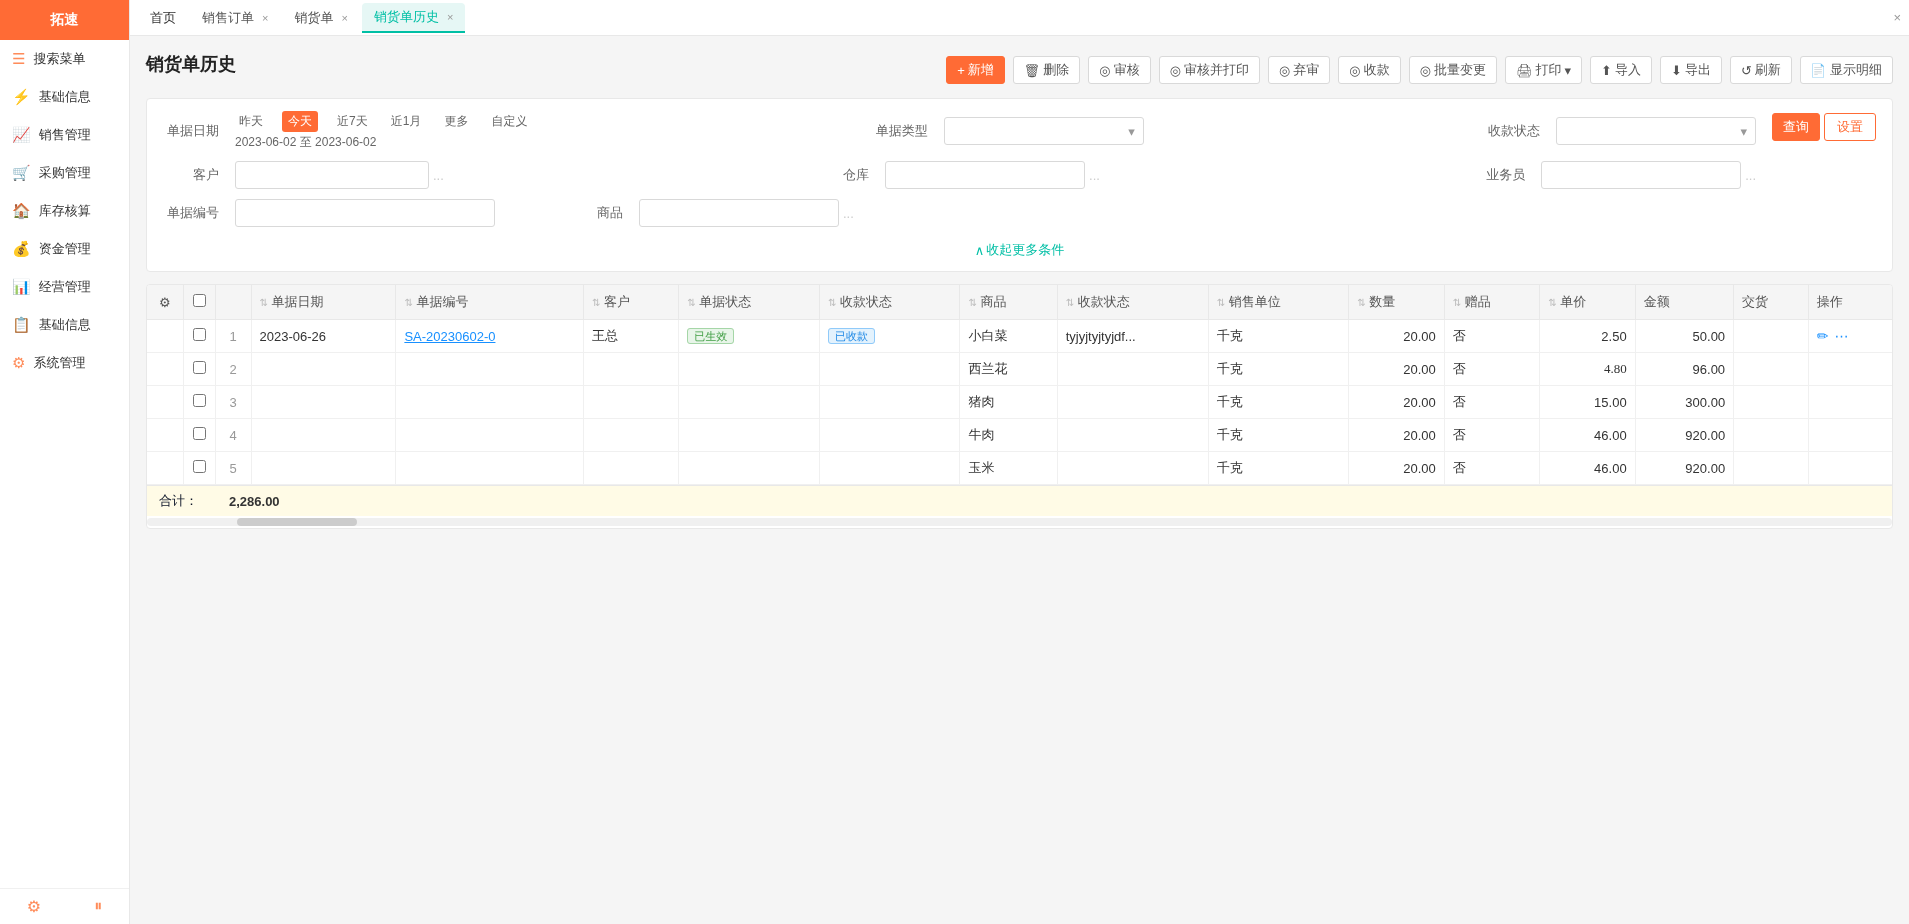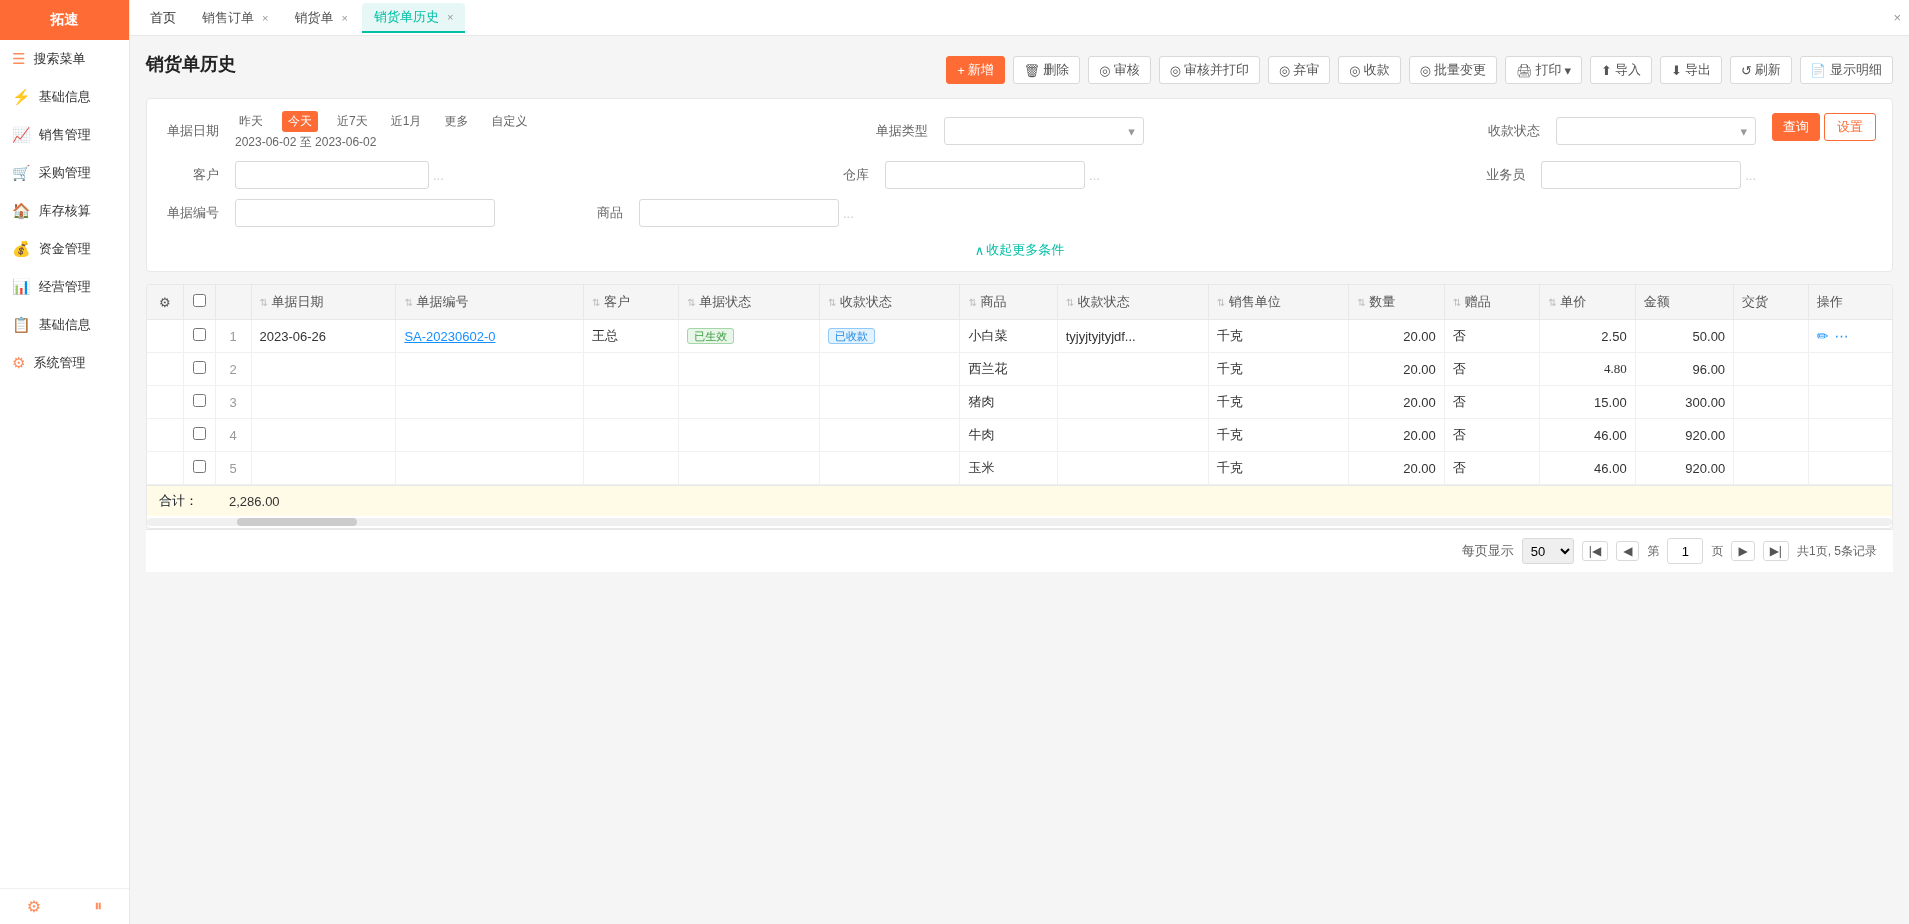--- a/index.html
+++ b/index.html
@@ -258,21 +258,21 @@
     .total-row {
       display: flex;
       align-items: center;
       background: #fffbe6;
       border-top: 1px solid #e8e8e8;
       padding: 6px 12px;
       gap: 0;
     }
     .total-label { color: #0f172a; min-width: 70px; }
     .total-qty { min-width: 600px; text-align: right; padding-right: 8px; color: #333; font-weight: 500; }
-    .total-amount { color: #333; font-weight: 400; }
+    .total-amount { color: #333; font-weight: 700; }
 
     .pagination-bar {
       display: flex;
       align-items: center;
       justify-content: flex-end;
       padding: 8px 16px;
       gap: 8px;
       background: #fff;
       border-top: 1px solid #e8e8e8;
     }
@@ -708,30 +708,14 @@
       <div class="total-row">
         <span class="total-label">合计：</span>
         <span class="total-amount">2,286.00</span>
       </div>
 
       <div class="scrollbar-h">
         <div class="scrollbar-thumb"></div>
       </div>
     </div>
 
-    <div class="pagination-bar">
-      <span class="per-page-label">每页显示</span>
-      <select class="per-page-select">
-        <option>50</option>
-        <option>100</option>
-        <option>200</option>
-      </select>
-      <button class="page-nav-btn">|◀</button>
-      <button class="page-nav-btn">◀</button>
-      <span class="page-info">第</span>
-      <input class="page-input" type="text" value="1" style="">
-      <span class="page-info">页</span>
-      <button class="page-nav-btn">▶</button>
-      <button class="page-nav-btn">▶|</button>
-      <span class="page-info">共1页, 5条记录</span>
-    </div>
   </div>
 </div>
 
 </body></html>

